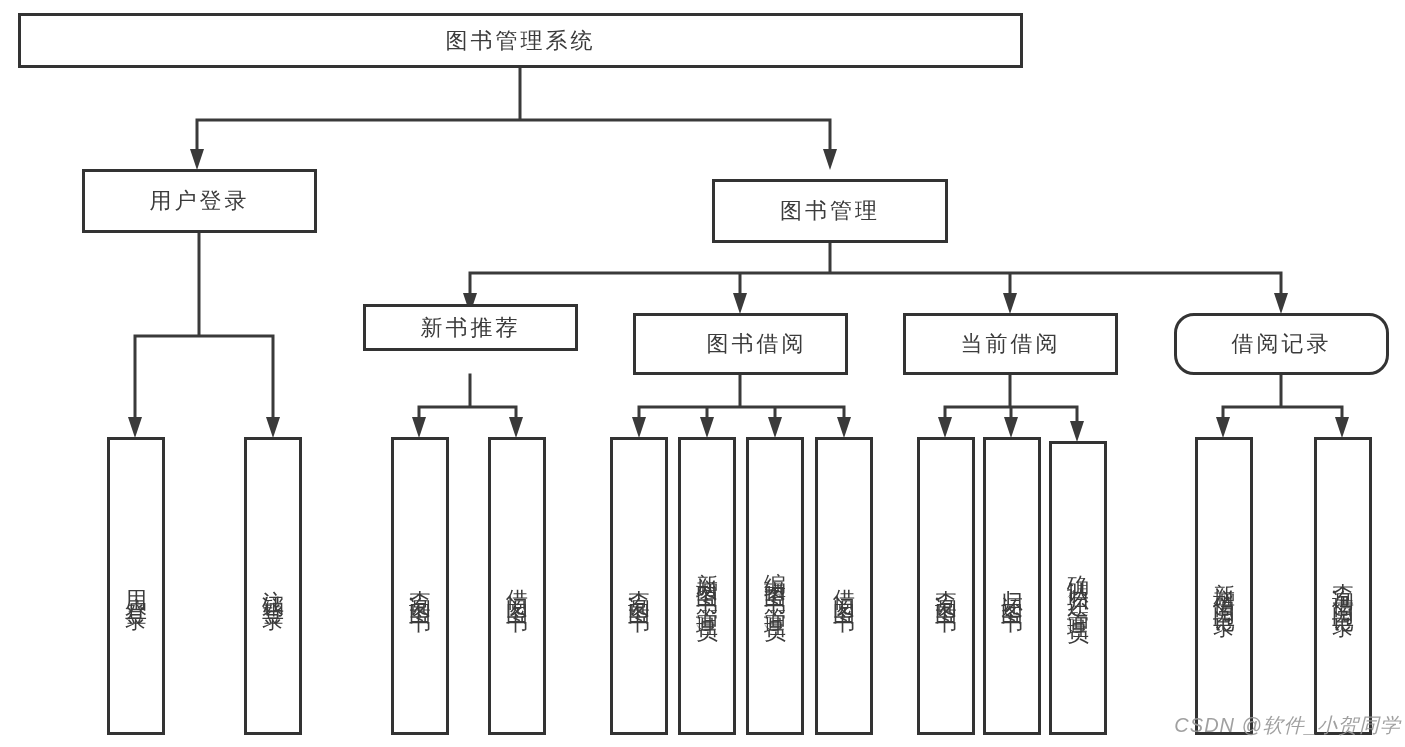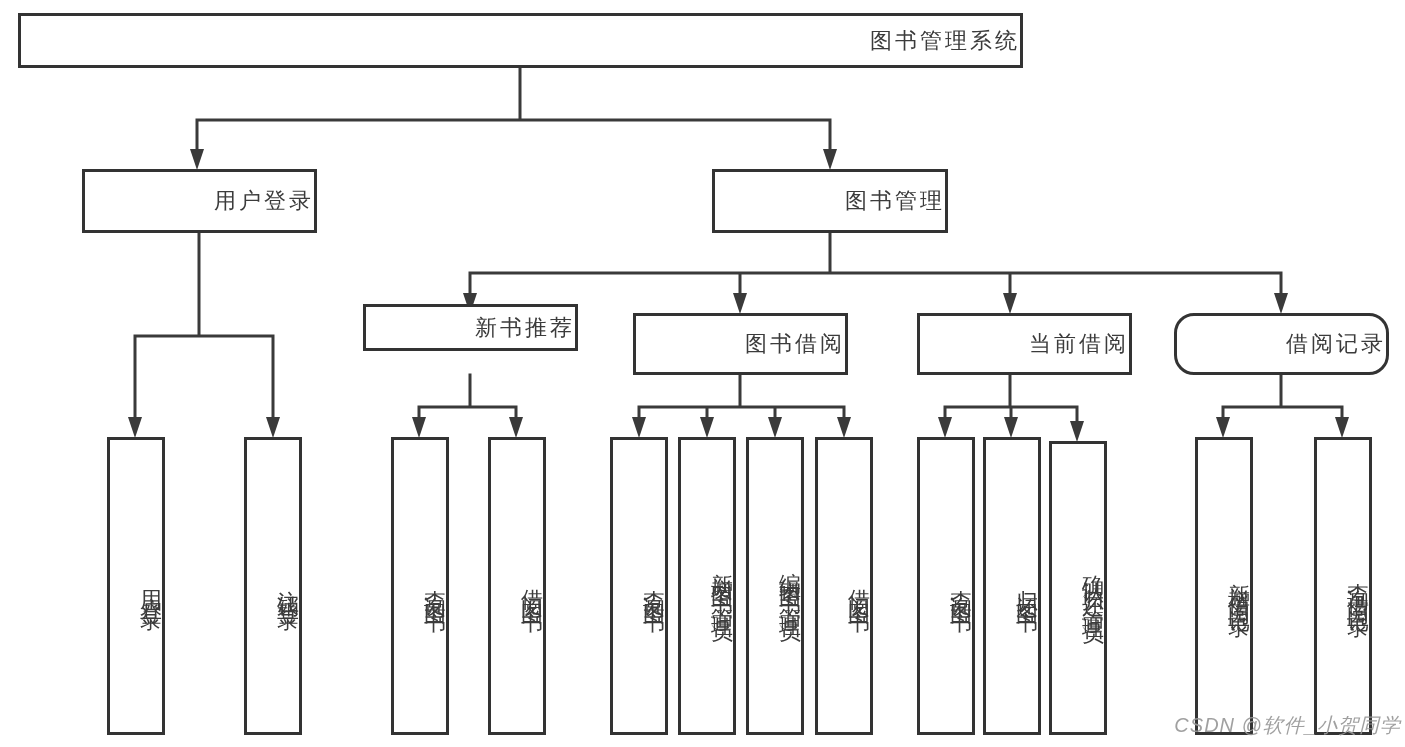--- a/index.html
+++ b/index.html
@@ -24,21 +24,21 @@
     z-index: 1;
   }
   .node {
     position: absolute;
     box-sizing: border-box;
     background: #ffffff;
     border: 3px solid #333333;
     color: #3b3b3b;
     display: flex;
     align-items: center;
-    justify-content: flex-end;
+    justify-content: center;
     z-index: 2;
     text-align: center;
   }
   .node.h-label {
     font-size: 22px;
     letter-spacing: 3px;
   }
   .node.leaf {
     font-size: 22px;
   }
@@ -105,31 +105,31 @@
     </g>
   </svg>
 
   <div class="node h-label" style="left:18px; top:13px; width:1005px; height:55px;">
     <span>图书管理系统</span>
   </div>
 
   <div class="node h-label" style="left:82px; top:169px; width:235px; height:64px;">
     <span>用户登录</span>
   </div>
-  <div class="node h-label" style="left:712px; top:169px; width:236px; height:64px;">
+  <div class="node h-label" style="left:712px; top:179px; width:236px; height:64px;">
     <span>图书管理</span>
   </div>
 
   <div class="node h-label" style="left:363px; top:304px; width:215px; height:47px;">
     <span>新书推荐</span>
   </div>
   <div class="node h-label" style="left:633px; top:313px; width:215px; height:62px;padding-left:32px;">
     <span>图书借阅</span>
   </div>
-  <div class="node h-label" style="left:903px; top:313px; width:215px; height:62px;margin-left:14px;">
+  <div class="node h-label" style="left:903px; top:313px; width:215px; height:62px;">
     <span>当前借阅</span>
   </div>
   <div class="node h-label" style="left:1174px; top:313px; width:215px; height:62px;border-radius:20px;">
     <span>借阅记录</span>
   </div>
 
   <div class="node leaf" style="left:107px; top:437px; width:58px; height:298px;">
     <span class="vtext">用户登录</span>
   </div>
   <div class="node leaf" style="left:244px; top:437px; width:58px; height:298px;">

